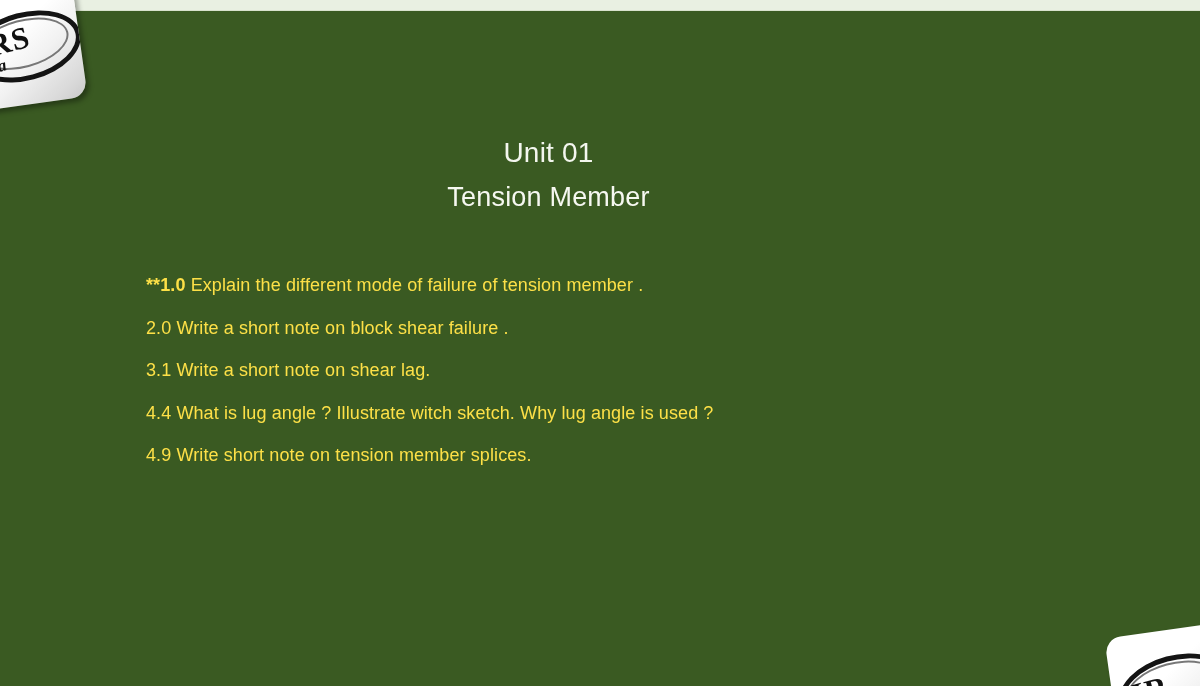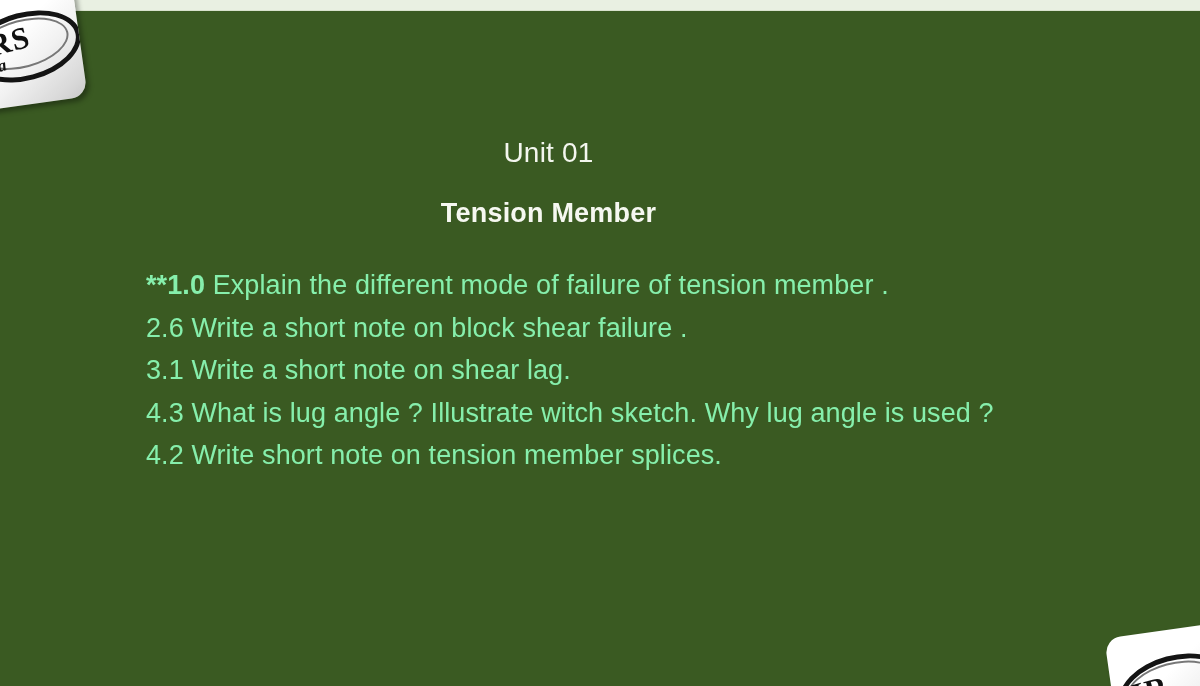--- a/index.html
+++ b/index.html
@@ -118,38 +118,38 @@
   }
   .unit-line {
     font-size: 28px;
     font-weight: 400;
     color: #f3f6ee;
     line-height: 1.45;
     letter-spacing: 0.2px;
   }
   .subject-line {
     font-size: 27px;
-    font-weight: 700;
+    font-weight: 400;
     color: #f6f8f1;
     line-height: 1.45;
     letter-spacing: 0.2px;
-    margin-top: 20px;
+    margin-top: 4px;
   }
 
   
   .question-list {
     position: absolute;
     top: 253px;
     left: 146px;
     width: 1030px;
   }
   .question-line {
-    font-size: 27px;
+    font-size: 18px;
     font-weight: 400;
-    color: #86efac;
+    color: #fde047;
     line-height: 42.6px;
     white-space: nowrap;
     letter-spacing: 0.1px;
   }
   .question-line .lead-bold {
     font-weight: 700;
   }
 </style>
 </head>
 <body>
@@ -170,30 +170,30 @@
     <div class="heading-block">
       <div class="unit-line">Unit 01</div>
       <div class="subject-line">Tension Member</div>
     </div>
 
     <div class="question-list">
       <div class="question-line">
         <span class="lead-bold">**1.0</span><span> Explain the different mode of failure of tension member .</span>
       </div>
       <div class="question-line">
-        <span>2.6  Write a short note on block shear failure .</span>
+        <span>2.0  Write a short note on block shear failure .</span>
       </div>
       <div class="question-line">
         <span>3.1 Write a short note on shear lag.</span>
       </div>
       <div class="question-line">
-        <span>4.3 What is lug angle ? Illustrate witch sketch. Why lug angle is used ?</span>
-      </div>
-      <div class="question-line">
-        <span>4.2 Write short note on tension member splices.</span>
+        <span>4.4 What is lug angle ? Illustrate witch sketch. Why lug angle is used ?</span>
+      </div>
+      <div class="question-line">
+        <span>4.9 Write short note on tension member splices.</span>
       </div>
     </div>
 
     <div class="logo logo-br">
       <div class="logo-ellipse"></div>
       <div class="logo-ellipse-inner"></div>
       <div class="logo-main-text">IR</div>
 
     </div>
 

